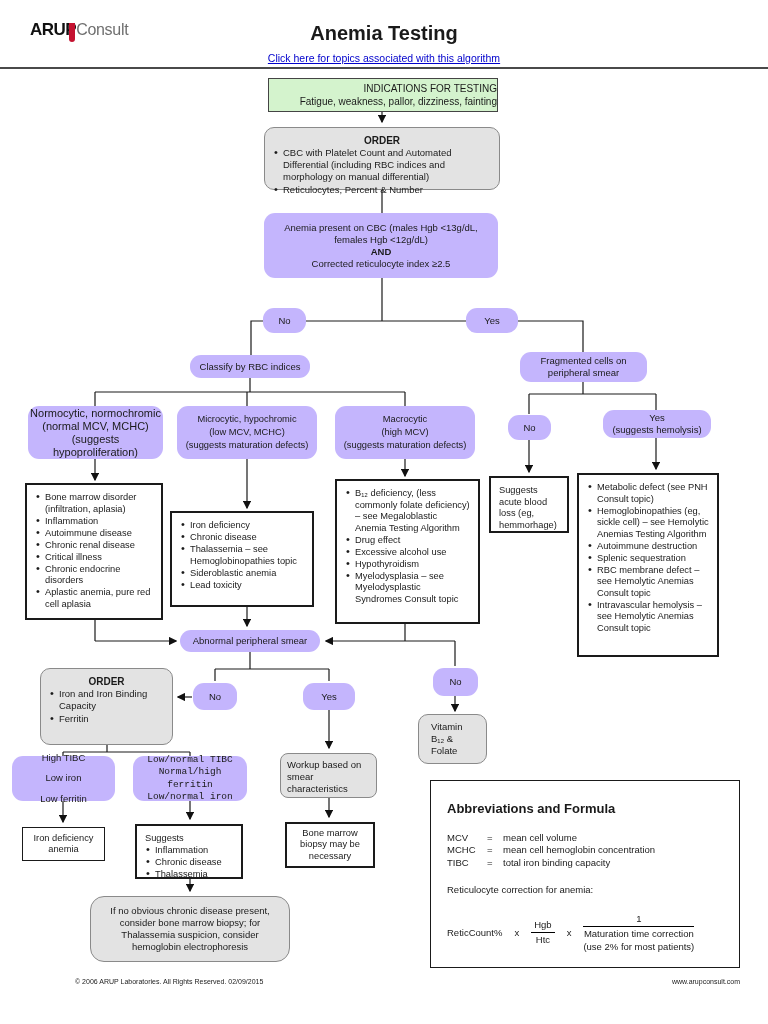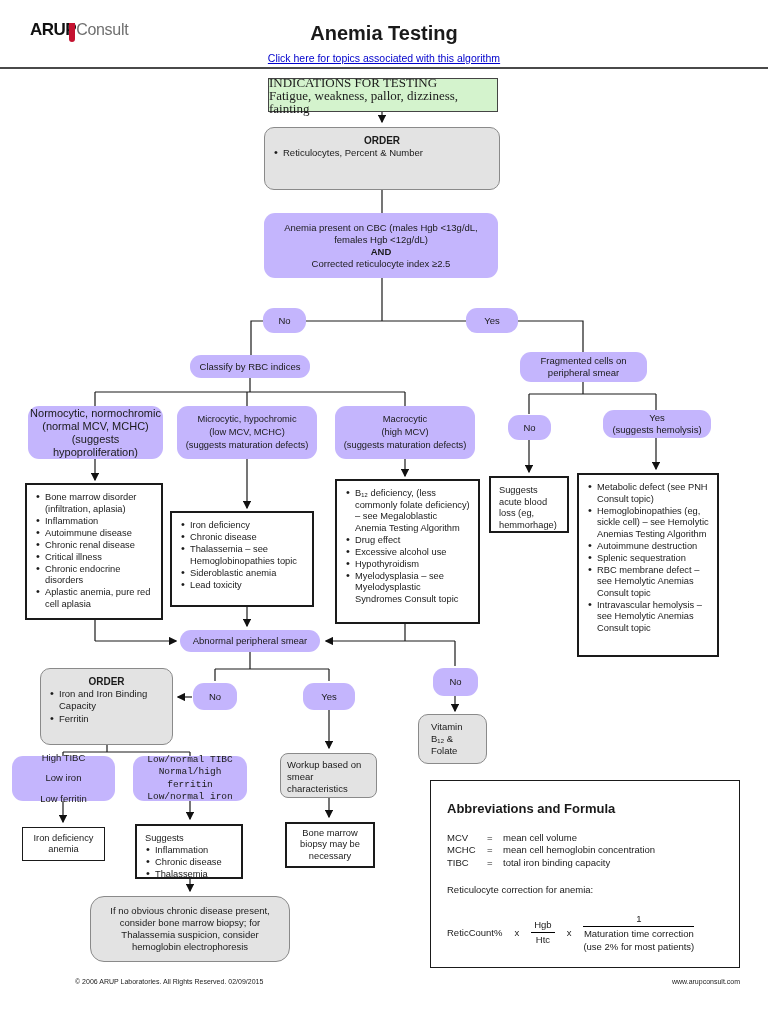--- a/index.html
+++ b/index.html
@@ -14,22 +14,22 @@
   .logo .tube{position:absolute;left:39px;top:3px;width:6px;height:19px;background:#c41230;border-radius:0 0 3px 3px;}
   .title{position:absolute;left:0;right:0;top:22px;text-align:center;font-size:20px;font-weight:bold;}
   .toplink{position:absolute;left:0;right:0;top:52px;text-align:center;font-size:10.5px;color:#0000cc;text-decoration:underline;}
   .rule{position:absolute;left:0;top:67px;width:768px;border-top:2px solid #4a4a4a;}
 
   
   .pill{position:absolute;background:#c4b5fd;border-radius:11px;display:flex;flex-direction:column;
         align-items:center;justify-content:center;text-align:center;font-size:9.5px;line-height:12px;}
   .gbox{position:absolute;background:#e3e3e3;border:1px solid #8a8a8a;border-radius:10px;font-size:9.5px;line-height:12px;}
   .wbox{position:absolute;background:#fff;border:2px solid #1a1a1a;font-size:9.3px;line-height:11.5px;}
-  .green{position:absolute;background:#d4f3cd;border:1px solid #444;text-align:left;font-size:13px;line-height:13px;
-         display:flex;flex-direction:column;justify-content:center;font-family:Liberation Serif, serif;}
+  .green{position:absolute;background:#d4f3cd;border:1px solid #444;text-align:right;font-size:10px;line-height:13px;
+         display:flex;flex-direction:column;justify-content:center;}
   .bold{font-weight:bold;}
   .ctr{display:flex;flex-direction:column;align-items:center;justify-content:center;text-align:center;}
   .bul{position:relative;padding-left:10px;margin-bottom:0.5px;}
   .bul::before{content:"\2022";position:absolute;left:1px;top:-1px;font-size:11px;}
   .pad{padding:7px 8px 6px 8px;}
 
   
   .abbrev{position:absolute;left:430px;top:780px;width:310px;height:188px;border:1px solid #1a1a1a;background:#fff;
           font-size:9.5px;line-height:12.5px;box-sizing:border-box;padding:22px 14px 0 16px;}
   .abbrev .abtitle{font-weight:bold;font-size:13px;margin-bottom:16px;}
@@ -107,20 +107,21 @@
   <div class="toplink">Click here for topics associated with this algorithm</div>
   <div class="rule"></div>
 
   <div class="green" style="left:268px;top:78px;width:228px;height:32px;">
     <div>INDICATIONS FOR TESTING</div>
     <div>Fatigue, weakness, pallor, dizziness, fainting</div>
   </div>
 
   <div class="gbox pad" style="left:264px;top:127px;width:218px;height:48px;">
     <div class="bold" style="text-align:center;font-size:10px;">ORDER</div>
+    <div class="bul">CBC with Platelet Count and Automated Differential (including RBC indices and morphology on manual differential)</div>
     <div class="bul">Reticulocytes, Percent &amp; Number</div>
   </div>
 
   <div class="pill" style="left:264px;top:213px;width:234px;height:65px;">
     <div style="width:200px;">Anemia present on CBC (males Hgb &lt;13g/dL, females Hgb &lt;12g/dL)</div>
     <div class="bold">AND</div>
     <div>Corrected reticulocyte index ≥2.5</div>
   </div>
 
   <div class="pill" style="left:263px;top:308px;width:43px;height:25px;">No</div>

